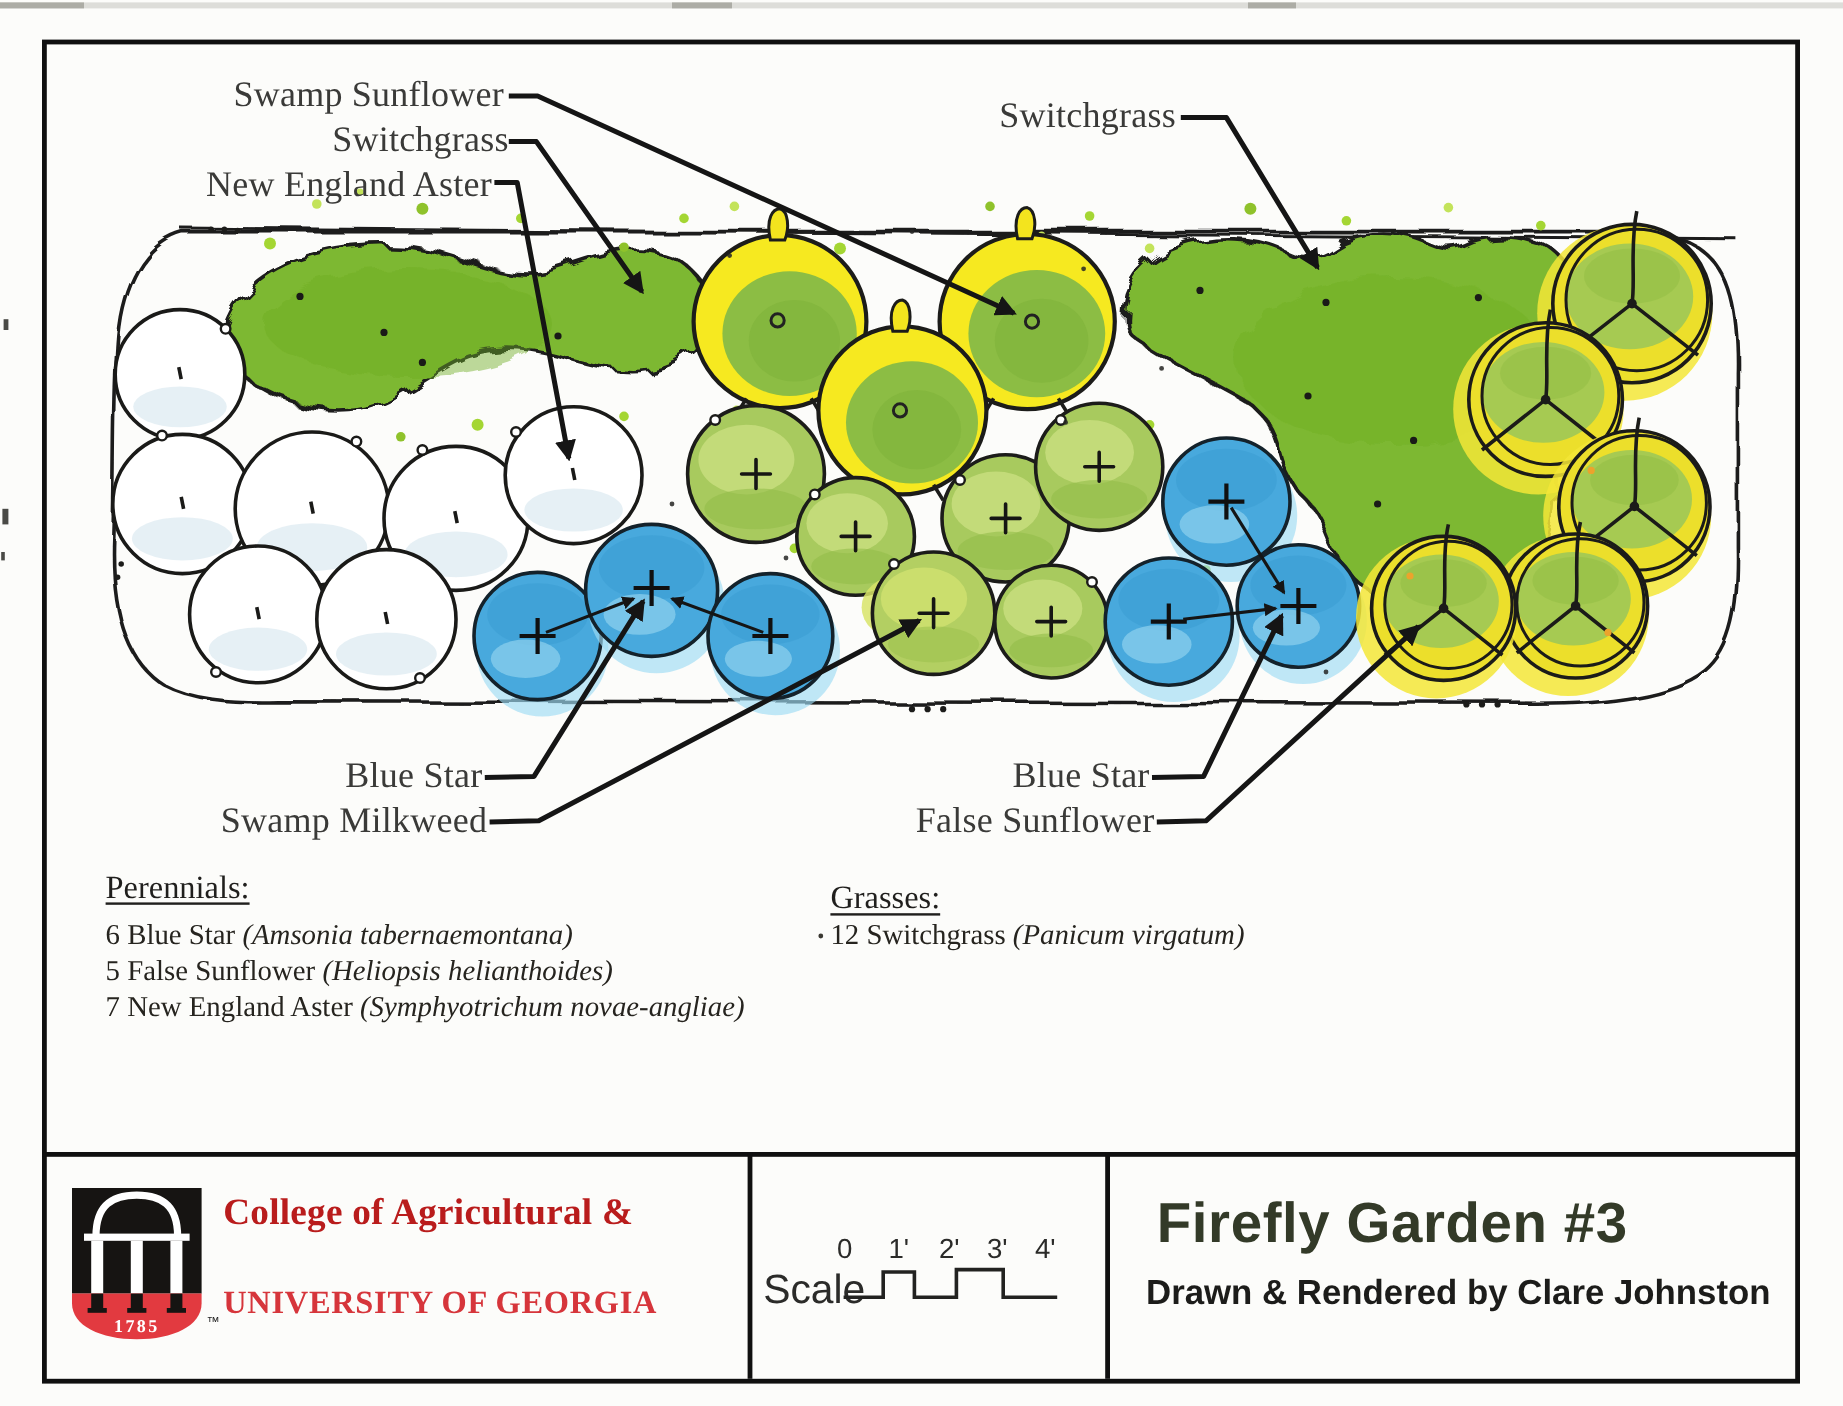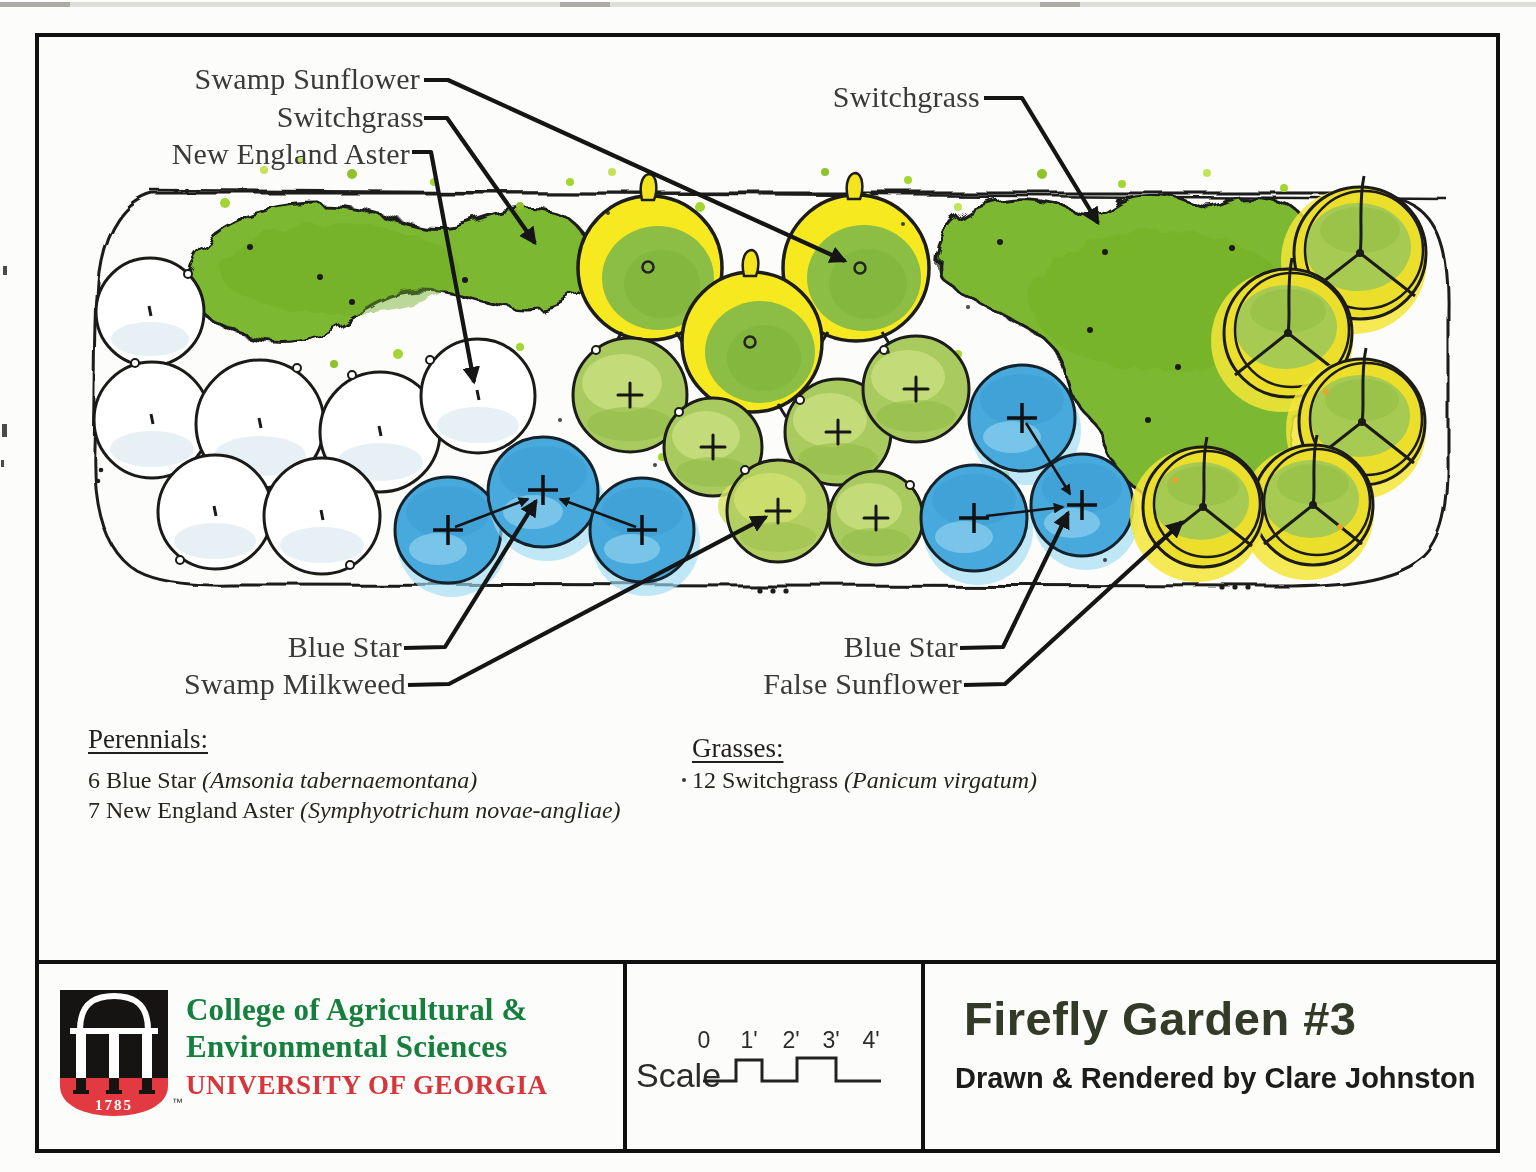--- a/index.html
+++ b/index.html
@@ -26,21 +26,21 @@
     position:absolute;font-size:27px;color:#201f1d;
     text-decoration:underline;text-underline-offset:4px;text-decoration-thickness:2px;
   }
   .plant-list-items{
     position:absolute;font-size:24px;line-height:30px;color:#26241f;white-space:nowrap;
   }
   .plant-list-items em{font-style:italic;}
   .list-dot{position:absolute;width:4px;height:4px;border-radius:50%;background:#3a3832;}
   .college{
     position:absolute;left:186px;top:991px;font-size:31px;line-height:37px;
-    font-weight:bold;color:#15803d;letter-spacing:.2px;
+    font-weight:bold;color:#b91c1c;letter-spacing:.2px;
   }
   .university{
     position:absolute;left:186px;top:1070px;font-size:27px;font-weight:bold;
     color:#d6353b;letter-spacing:.6px;
   }
   .tm{position:absolute;left:172px;top:1096px;font-size:11px;color:#222;font-family:"Liberation Sans",sans-serif;}
   .scale-label{
     position:absolute;left:636px;top:1056px;font-size:34px;color:#2b2b29;
     font-family:"Liberation Sans",sans-serif;
     text-align:center;
@@ -425,20 +425,21 @@
 <div class="callout" style="left:120px;top:137px;width:290px;">New England Aster</div>
 <div class="callout" style="left:680px;top:80px;width:300px;">Switchgrass</div>
 <div class="callout" style="left:150px;top:630px;width:252px;">Blue Star</div>
 <div class="callout" style="left:150px;top:667px;width:256px;">Swamp Milkweed</div>
 <div class="callout" style="left:700px;top:630px;width:258px;">Blue Star</div>
 <div class="callout" style="left:700px;top:667px;width:262px;">False Sunflower</div>
 
 <div class="plant-list-heading" style="left:88px;top:724px;">Perennials:</div>
 <div class="plant-list-items" style="left:88px;top:765px;">
   <div><span>6</span> <span>Blue Star</span> <em>(Amsonia tabernaemontana)</em></div>
+  <div><span>5</span> <span>False Sunflower</span> <em>(Heliopsis helianthoides)</em></div>
   <div><span>7</span> <span>New England Aster</span> <em>(Symphyotrichum novae-angliae)</em></div>
 </div>
 
 <div class="plant-list-heading" style="left:692px;top:733px;">Grasses:</div>
 <div class="list-dot" style="left:682px;top:778px;"></div>
 <div class="plant-list-items" style="left:692px;top:765px;">
   <div><span>12</span> <span>Switchgrass</span> <em>(Panicum virgatum)</em></div>
 </div>
 
 <div class="hline"></div>
@@ -458,21 +459,20 @@
   <rect x="84" y="92" width="10" height="13" fill="#161412"></rect>
   <rect x="15" y="104" width="16" height="4" fill="#161412"></rect>
   <rect x="48" y="104" width="16" height="4" fill="#161412"></rect>
   <rect x="81" y="104" width="16" height="4" fill="#161412"></rect>
   <text x="56" y="124" text-anchor="middle" fill="#ffffff" font-family="Liberation Serif, serif" font-weight="bold" font-size="15" letter-spacing="2">1785</text>
 </svg>
 <span class="tm">™</span>
 
 <div class="college">
   <span style="display:block;">College of Agricultural &amp;</span>
-  <span style="display:block;">Environmental Sciences</span>
 </div>
 <div class="university">UNIVERSITY OF GEORGIA</div>
 
 <div class="scale-label">Scale</div>
 <span class="scale-tick" style="left:687px;">0</span>
 <span class="scale-tick" style="left:732px;">1'</span>
 <span class="scale-tick" style="left:774px;">2'</span>
 <span class="scale-tick" style="left:814px;">3'</span>
 <span class="scale-tick" style="left:854px;">4'</span>
 <svg style="position:absolute;left:690px;top:1050px;" width="210" height="40" viewBox="0 0 210 40">

